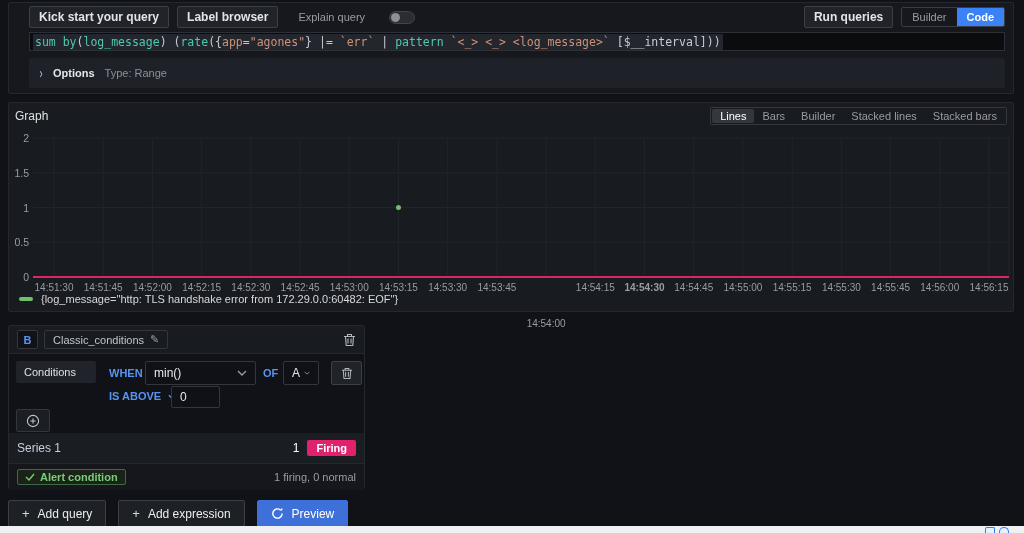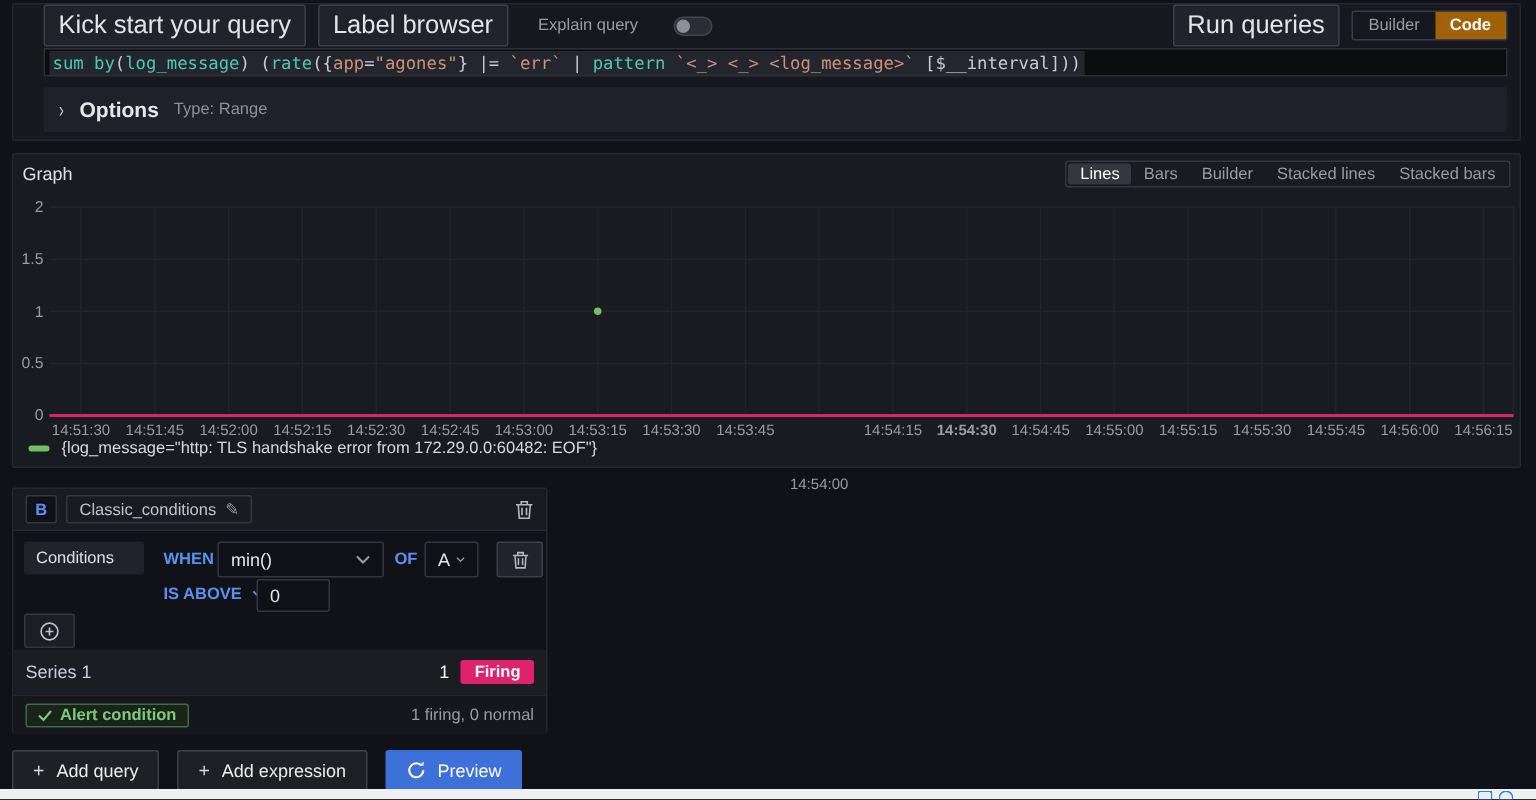--- a/index.html
+++ b/index.html
@@ -5,36 +5,36 @@
   * { margin:0; padding:0; box-sizing:border-box; }
   html,body { background:#111217; }
   body { font-family:"Liberation Sans", sans-serif; color:#ccccdc; }
   #stage { position:relative; width:1024px; height:533px; background:#111217; overflow:hidden; }
 
   .panel { position:absolute; border:1px solid #24272e; border-radius:2px; background:#16181d; }
 
   
   #query-panel { left:8px; top:2px; width:1006px; height:92px; }
   .toolbar { position:absolute; left:0; top:0; right:0; height:28px; display:flex; align-items:center; padding:0 8px 0 20px; gap:8px; }
-  .btn { display:inline-flex; align-items:center; gap:6px; background:#202329; border:1px solid #3c4046; border-radius:2px; color:#e3e4e8; font-size:17px; font-weight:400; padding:3px 9px; cursor:pointer; white-space:nowrap; }
+  .btn { display:inline-flex; align-items:center; gap:6px; background:#202329; border:1px solid #3c4046; border-radius:2px; color:#e3e4e8; font-size:12px; font-weight:700; padding:3px 9px; cursor:pointer; white-space:nowrap; }
   .explain { display:flex; align-items:center; gap:24px; margin-left:12px; color:#9b9ba2; font-size:11px; }
   .toggle { width:26px; height:13px; background:#2a2d33; border:1px solid #42454c; border-radius:8px; position:relative; cursor:pointer; }
   .toggle .knob { position:absolute; left:1px; top:1px; width:9px; height:9px; border-radius:50%; background:#8d8f96; }
   .toolbar-spacer { flex:1; }
   .seg-group { display:flex; border:1px solid #393d44; border-radius:2px; overflow:hidden; font-size:11px; }
   .seg { padding:3px 10px; color:#9b9ba2; cursor:pointer; }
-  .seg.active { background:#a16207; color:#fff; font-weight:600; }
+  .seg.active { background:#3b82f6; color:#fff; font-weight:600; }
 
   .code-row { position:absolute; left:20px; right:8px; top:29px; height:19px; background:#0b0c0e; border:1px solid #2c3137; font-family:"DejaVu Sans Mono", monospace; font-size:11.5px; display:flex; align-items:center; padding-left:3px; white-space:nowrap; overflow:hidden; }
   .code-row .hl { background:#24262d; padding:1px 2px; }
   .tk-fn { color:#4ec9b0; } .tk-str { color:#ce9178; } .tk-p { color:#c9cad1; }
 
   .options-row { position:absolute; left:20px; right:8px; top:55px; height:30px; background:#1e2127; border-radius:2px; display:flex; align-items:center; padding:0 10px; gap:10px; cursor:pointer; }
   .chev-r { color:#c7c8cd; font-size:12px; transform:scale(.8,1.2); }
-  .opt-label { color:#e6e7ea; font-size:14px; font-weight:700; }
+  .opt-label { color:#e6e7ea; font-size:11px; font-weight:700; }
   .opt-type { color:#8e9096; font-size:11px; }
 
   
   #graph-panel { left:8px; top:102px; width:1006px; height:210px; background:#181b1f; }
   .graph-title { position:absolute; left:6px; top:6px; font-size:12px; color:#dfe0e4; }
   .mode-switcher { position:absolute; right:6px; top:4px; display:flex; align-items:center; border:1px solid #34373e; border-radius:2px; padding:1px; }
   .mode { font-size:11px; color:#9b9ba2; padding:1px 8px; border-radius:2px; cursor:pointer; white-space:nowrap; }
   .mode.active { background:#34373e; color:#fff; }
   #chart-svg { position:absolute; left:0; top:0; }
   .y-tick { position:absolute; width:20px; text-align:right; font-size:10.5px; color:#9b9ba2; }

